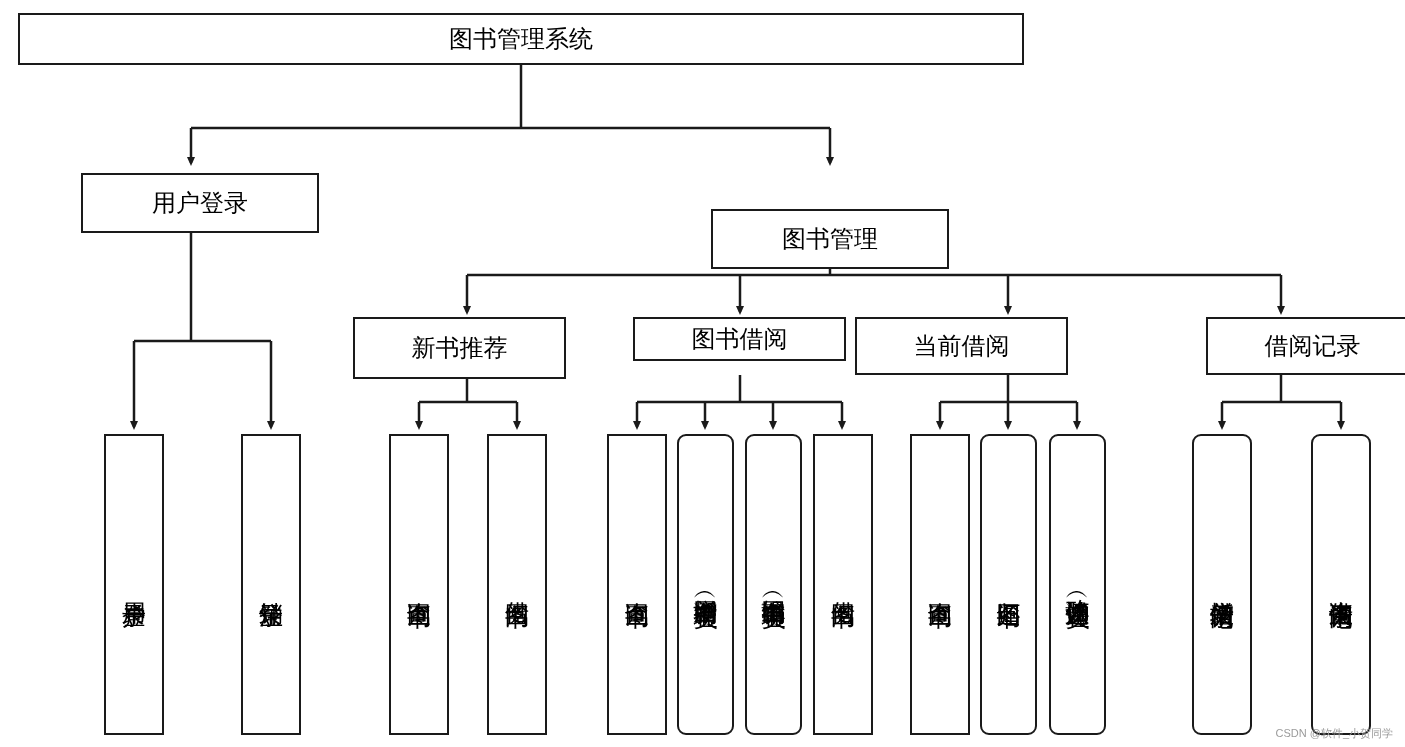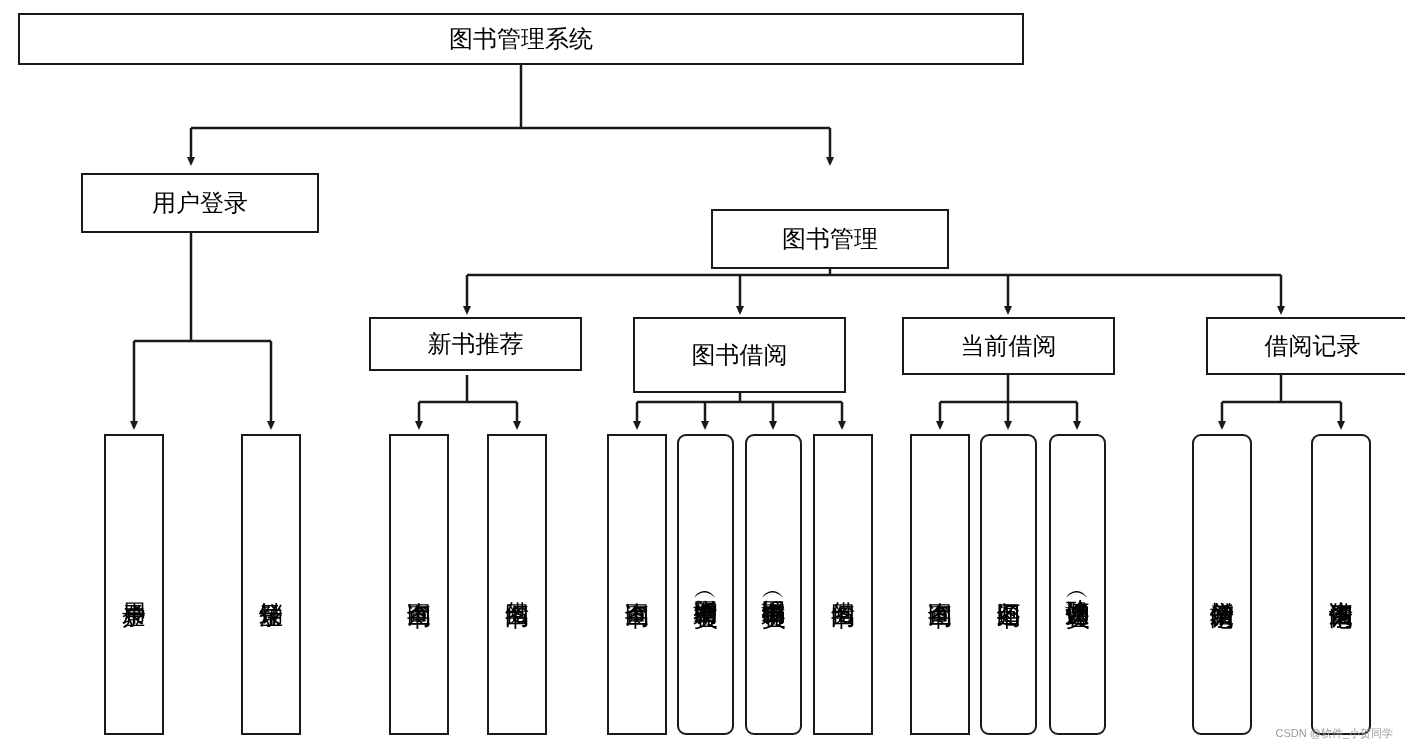--- a/index.html
+++ b/index.html
@@ -120,27 +120,27 @@
     <span>图书管理系统</span>
   </div>
 
   <div class="node horiz" style="left:81px; top:173px; width:238px; height:60px;">
     <span>用户登录</span>
   </div>
   <div class="node horiz" style="left:711px; top:173px; width:238px; height:60px;margin-top:36px;">
     <span>图书管理</span>
   </div>
 
-  <div class="node horiz" style="left:369px; top:317px; width:213px; height:54px;justify-content:center;">
+  <div class="node horiz" style="left:353px; top:317px; width:213px; height:62px;justify-content:center;">
     <span>新书推荐</span>
   </div>
-  <div class="node horiz" style="left:633px; top:317px; width:213px; height:76px;">
+  <div class="node horiz" style="left:633px; top:317px; width:213px; height:44px;">
     <span>图书借阅</span>
   </div>
-  <div class="node horiz" style="left:902px; top:317px; width:213px; height:58px;">
+  <div class="node horiz" style="left:855px; top:317px; width:213px; height:58px;">
     <span>当前借阅</span>
   </div>
   <div class="node horiz" style="left:1174px; top:317px; width:213px; height:58px;margin-left:32px;">
     <span>借阅记录</span>
   </div>
 
   <div class="node vert" style="left:104px; top:434px; width:60px; height:301px;">
     <span>用户登录</span>
   </div>
   <div class="node vert" style="left:241px; top:434px; width:60px; height:301px;">

